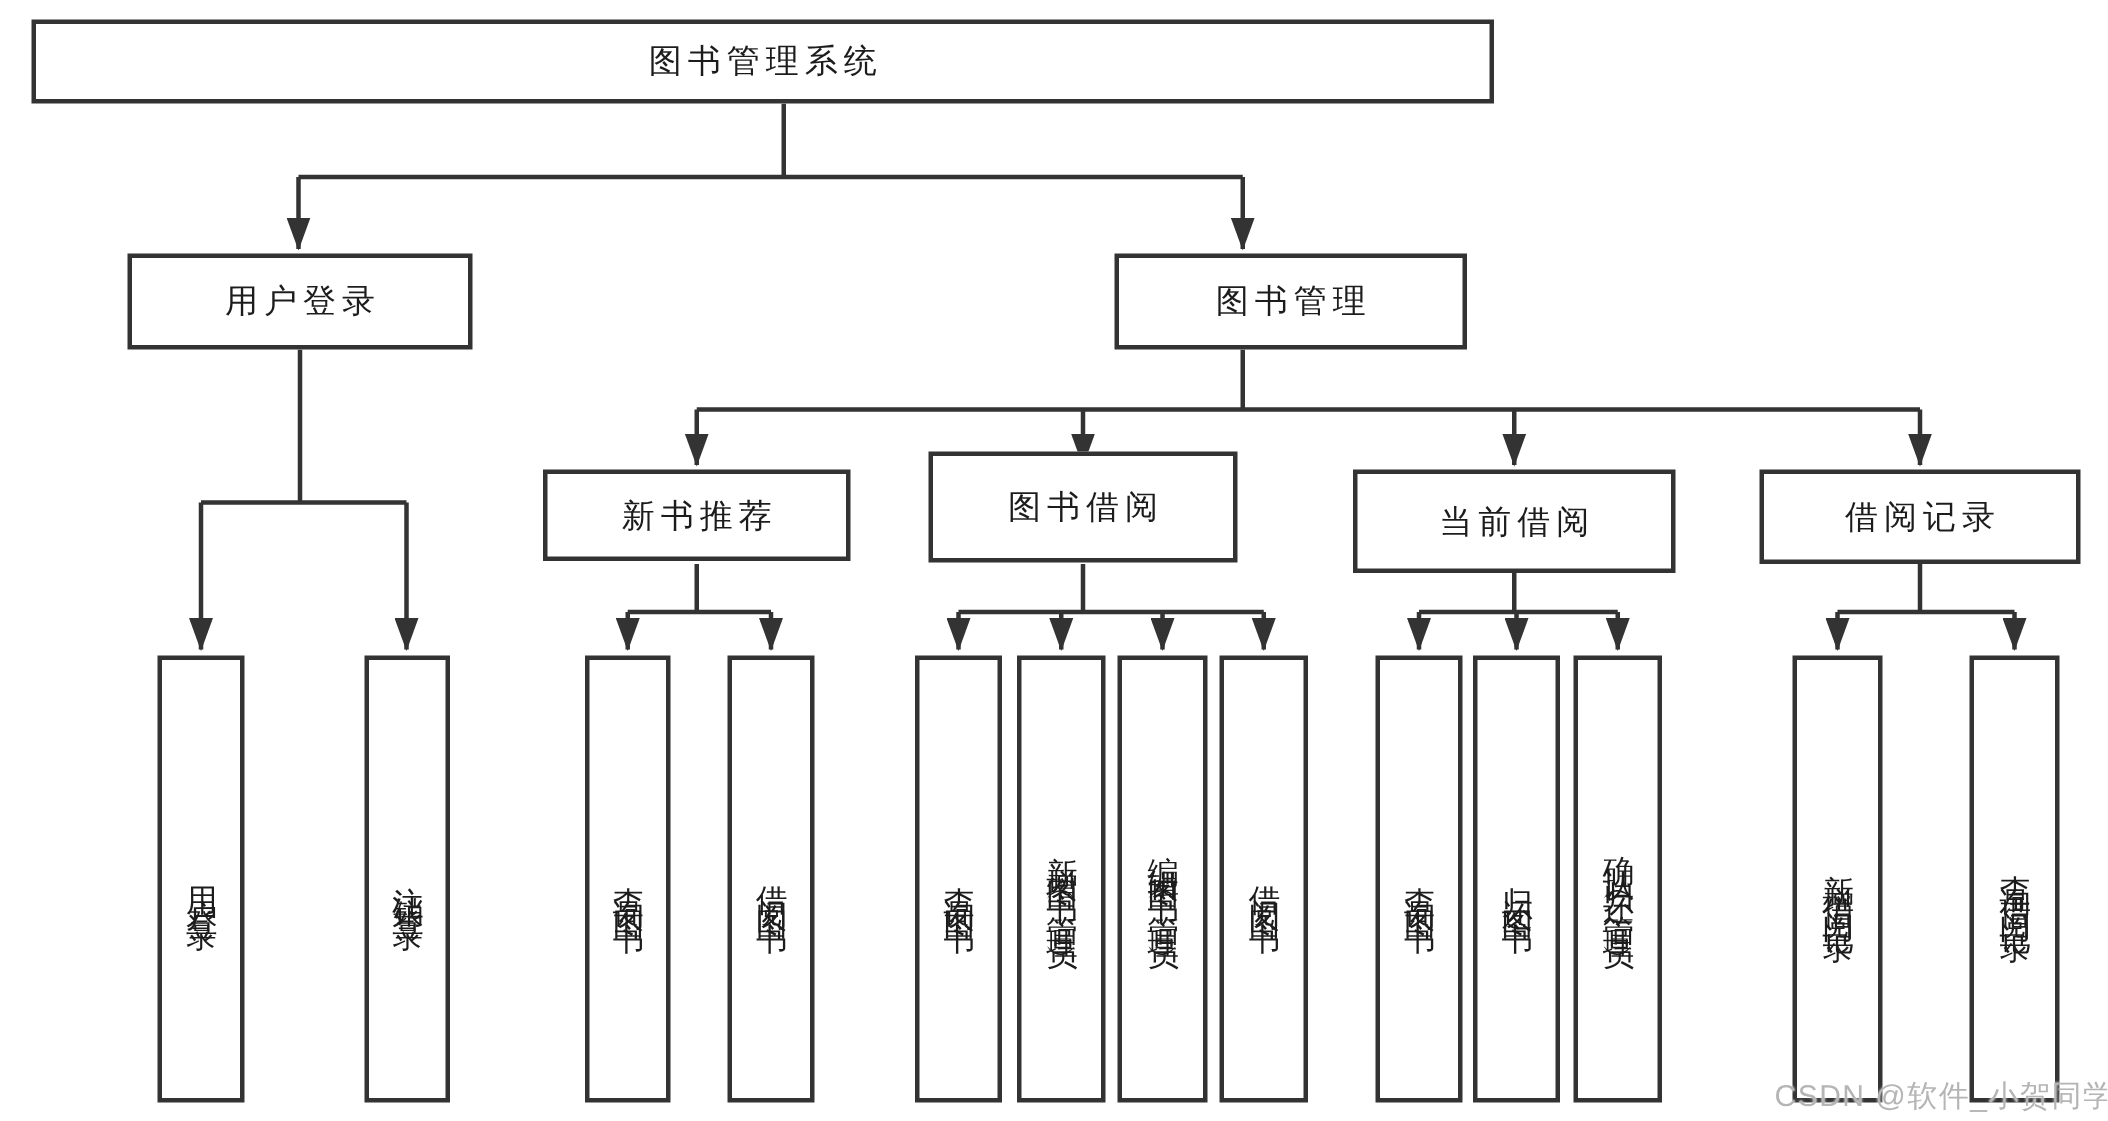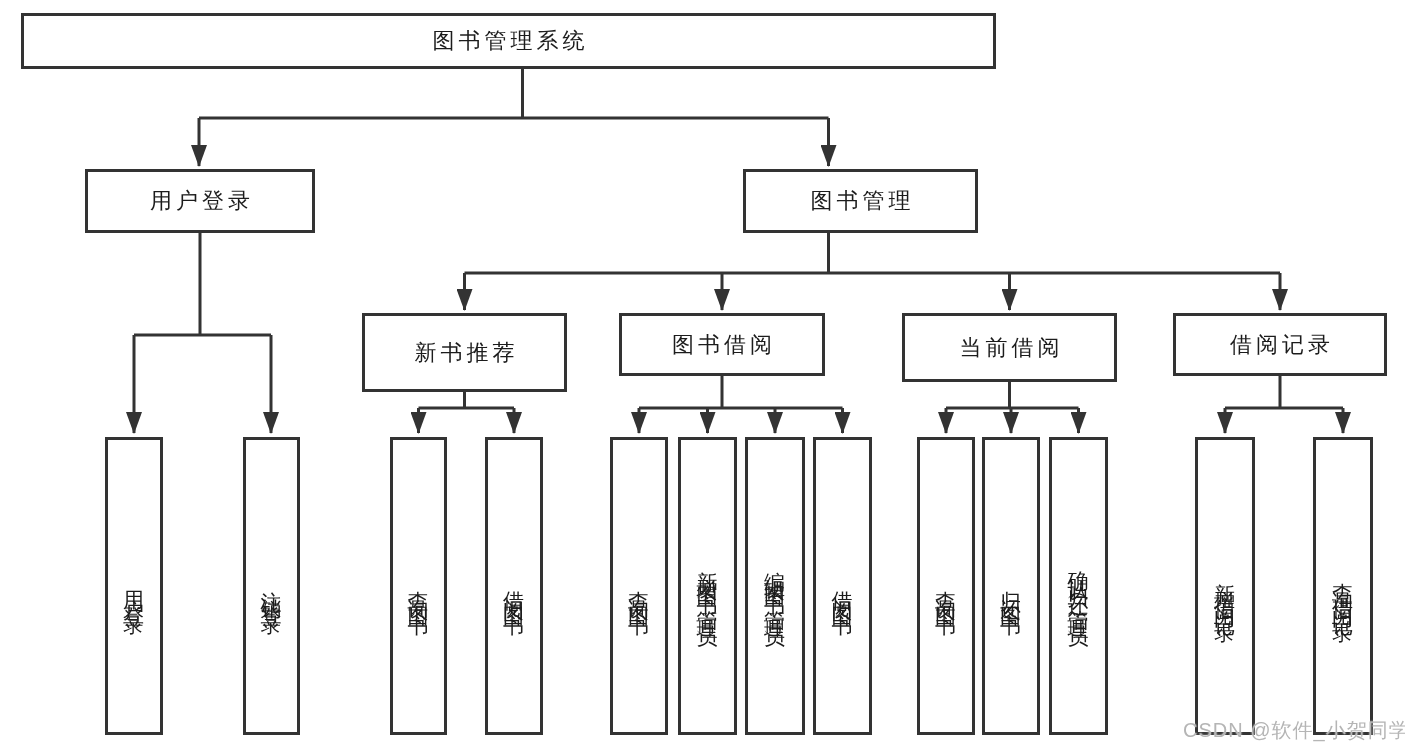--- a/index.html
+++ b/index.html
@@ -93,22 +93,22 @@
     <path d="M1078.5 408 V433" fill="none" stroke="#333333" stroke-width="3" marker-end="url(#arrowhead)"></path>
     <path d="M1225 408 V433" fill="none" stroke="#333333" stroke-width="3" marker-end="url(#arrowhead)"></path>
     <path d="M1343 408 V433" fill="none" stroke="#333333" stroke-width="3" marker-end="url(#arrowhead)"></path>
   </svg>
 
   <div class="box h" style="left:21px;top:13px;width:975px;height:56px;">图书管理系统</div>
 
   <div class="box h" style="left:85px;top:169px;width:230px;height:64px;">用户登录</div>
   <div class="box h" style="left:711px;top:169px;width:235px;height:64px;margin-left:32px;">图书管理</div>
 
-  <div class="box h" style="left:362px;top:313px;width:205px;height:79px;">新书推荐</div>
-  <div class="box h" style="left:619px;top:313px;width:206px;height:63px;">图书借阅</div>
+  <div class="box h" style="left:362px;top:313px;width:205px;height:61px;">新书推荐</div>
+  <div class="box h" style="left:619px;top:301px;width:206px;height:74px;">图书借阅</div>
   <div class="box h" style="left:902px;top:313px;width:215px;height:69px;">当前借阅</div>
   <div class="box h" style="left:1173px;top:313px;width:214px;height:63px;">借阅记录</div>
 
   <div class="box v" style="left:105px;top:437px;width:58px;height:298px;">用户登录</div>
   <div class="box v" style="left:243px;top:437px;width:57px;height:298px;">注销登录</div>
 
   <div class="box v" style="left:390px;top:437px;width:57px;height:298px;">查询图书</div>
   <div class="box v" style="left:485px;top:437px;width:58px;height:298px;">借阅图书</div>
 
   <div class="box v" style="left:610px;top:437px;width:58px;height:298px;">查询图书</div>

